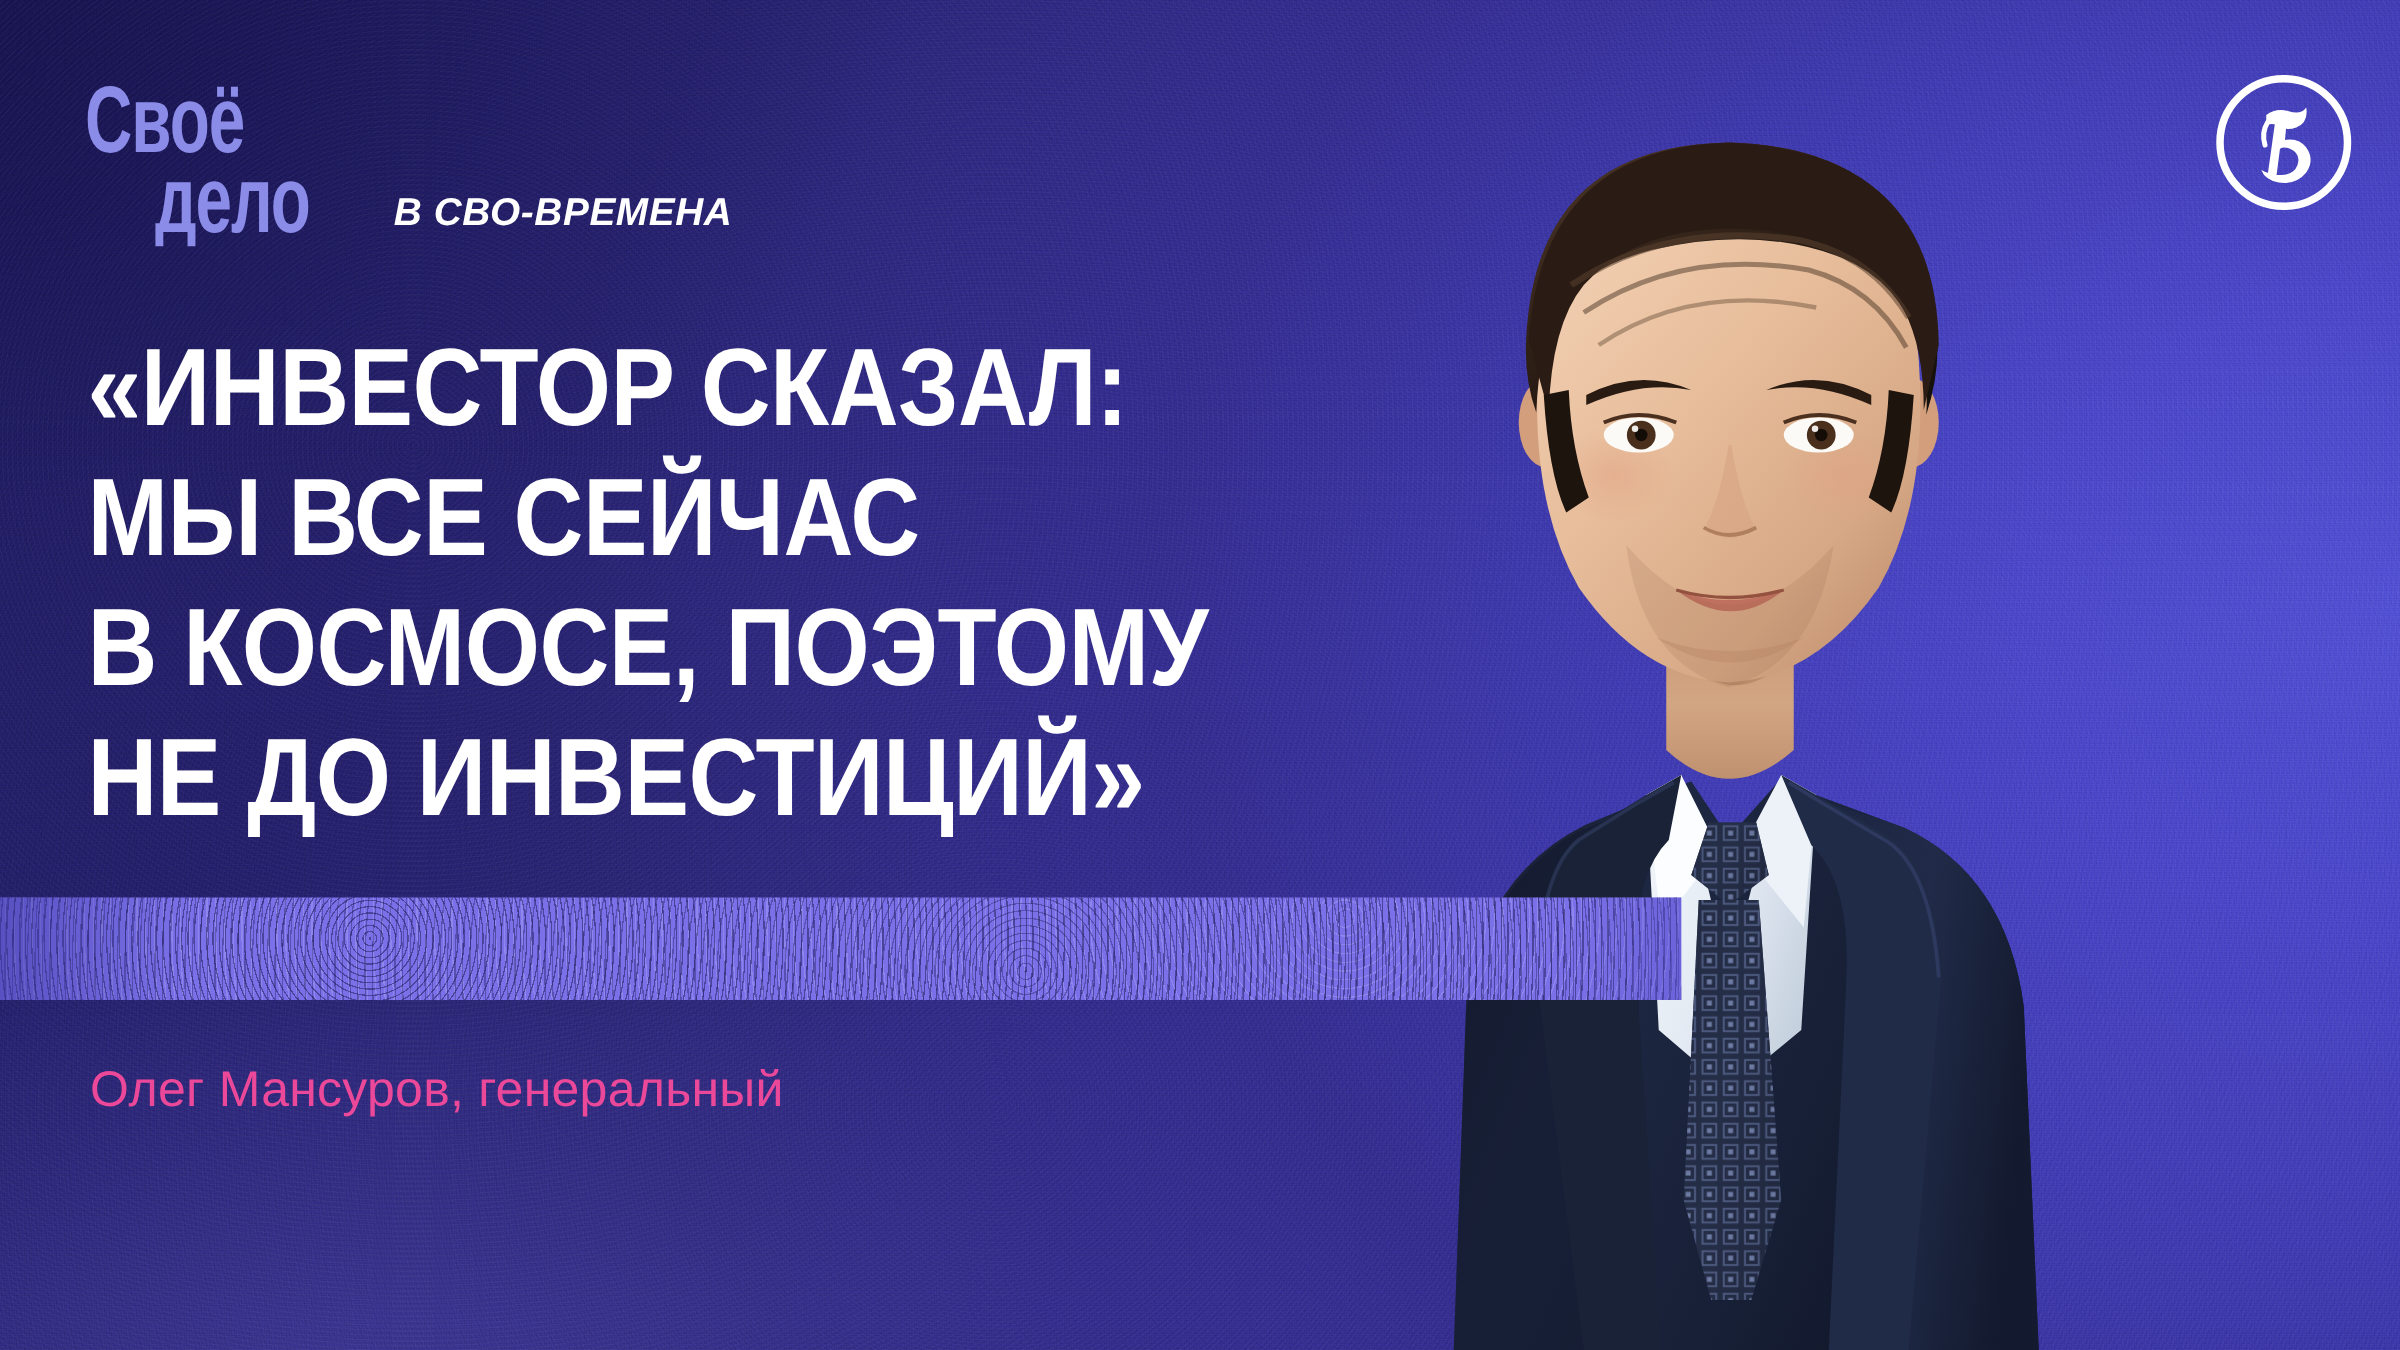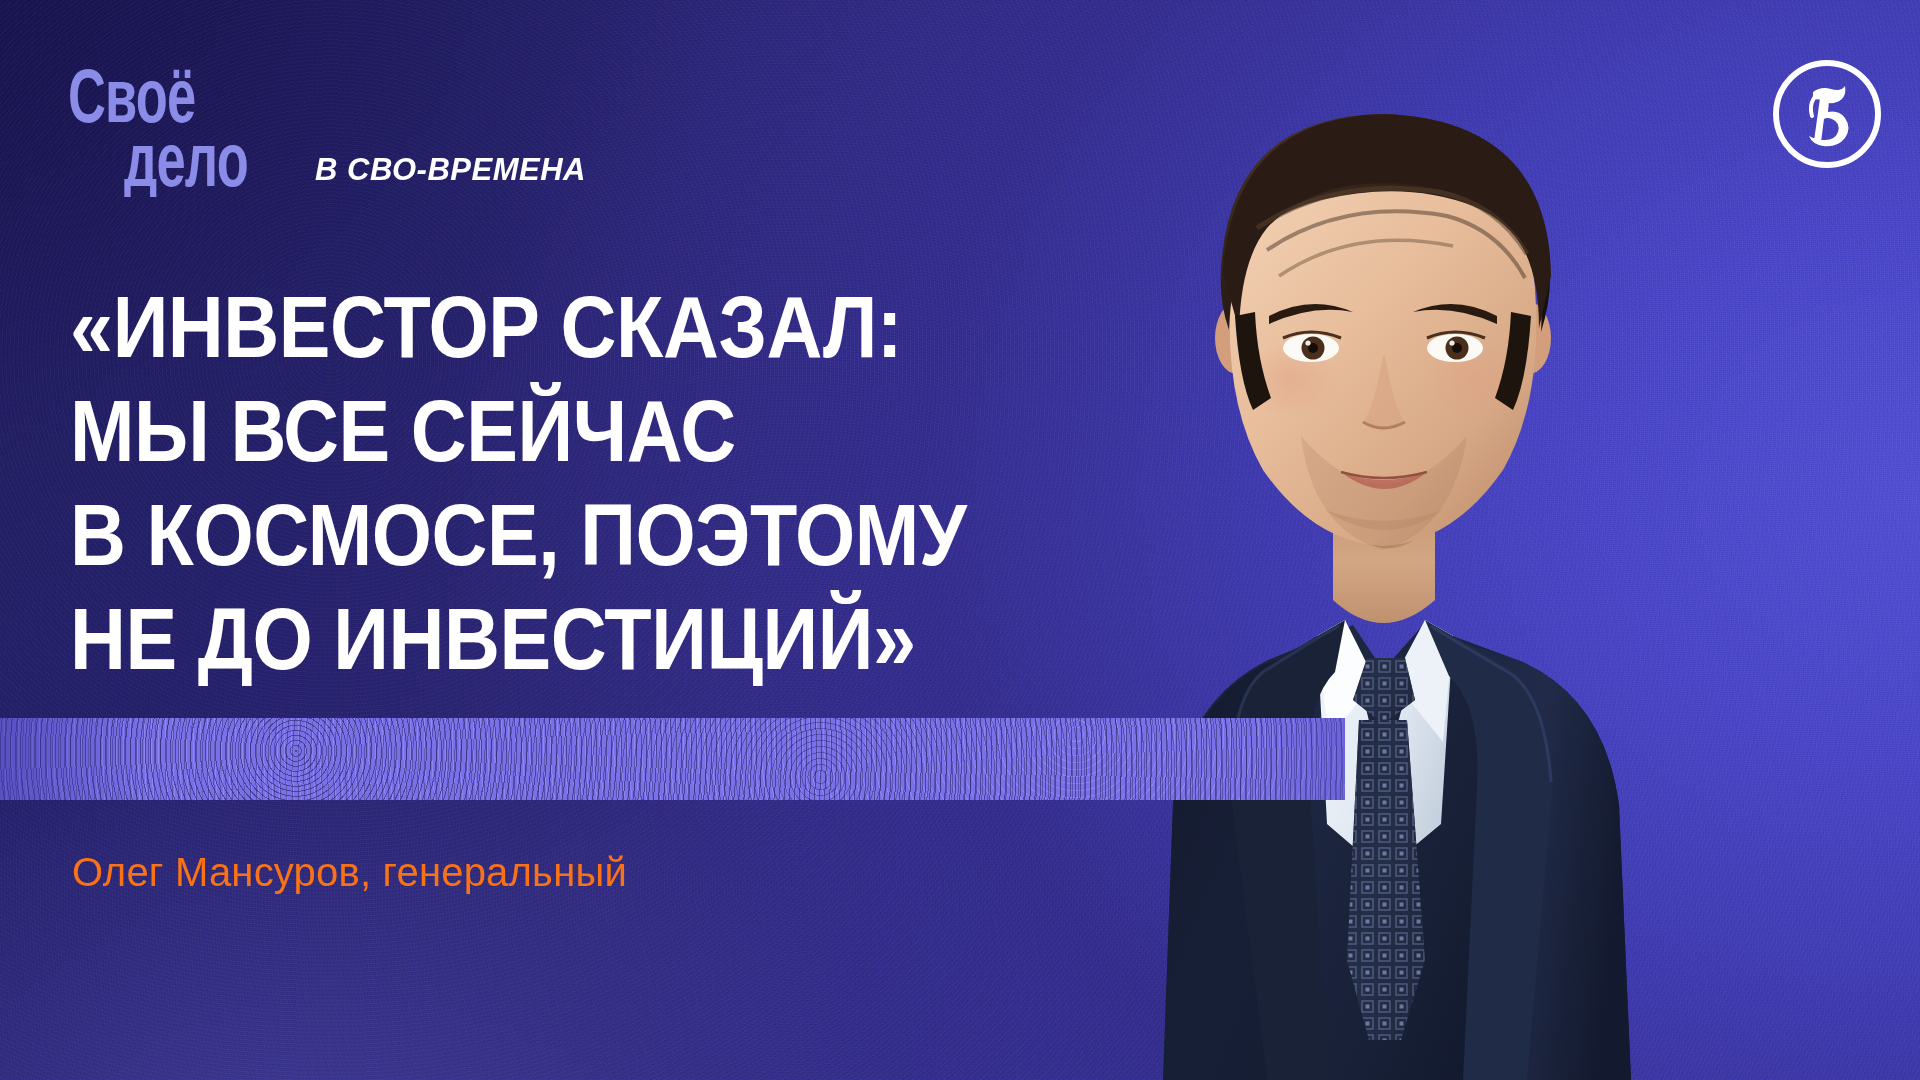--- a/index.html
+++ b/index.html
@@ -64,21 +64,21 @@
     top: 62px;
     width: 640px;
     height: 135px;
   }
   .logo-svg { display: block; }
 
   
   .headline {
     position: absolute;
     left: 70px;
-    top: 275px;
+    top: 258px;
     width: 1120px;
   }
   .hl-line {
     position: relative;
     color: #FFFFFF;
     font-family: "Liberation Sans Narrow", "Liberation Sans", "DejaVu Sans", sans-serif;
     font-weight: 700;
     font-size: 88px;
     line-height: 104px;
     letter-spacing: -0.5px;
@@ -119,21 +119,21 @@
     width: 90px;
     background: linear-gradient(270deg, rgba(90,82,200,0.45) 0%, rgba(122,113,233,0) 100%);
   }
 
   
   .byline {
     position: absolute;
     left: 72px;
     top: 845px;
     width: 860px;
-    color: #f97316;
+    color: #ec4899;
     font-family: "Liberation Sans", "DejaVu Sans", sans-serif;
     font-weight: 400;
     font-size: 40px;
     line-height: 55px;
     letter-spacing: 0.2px;
     z-index: 4;
   }
 
   
   .km-logo {

